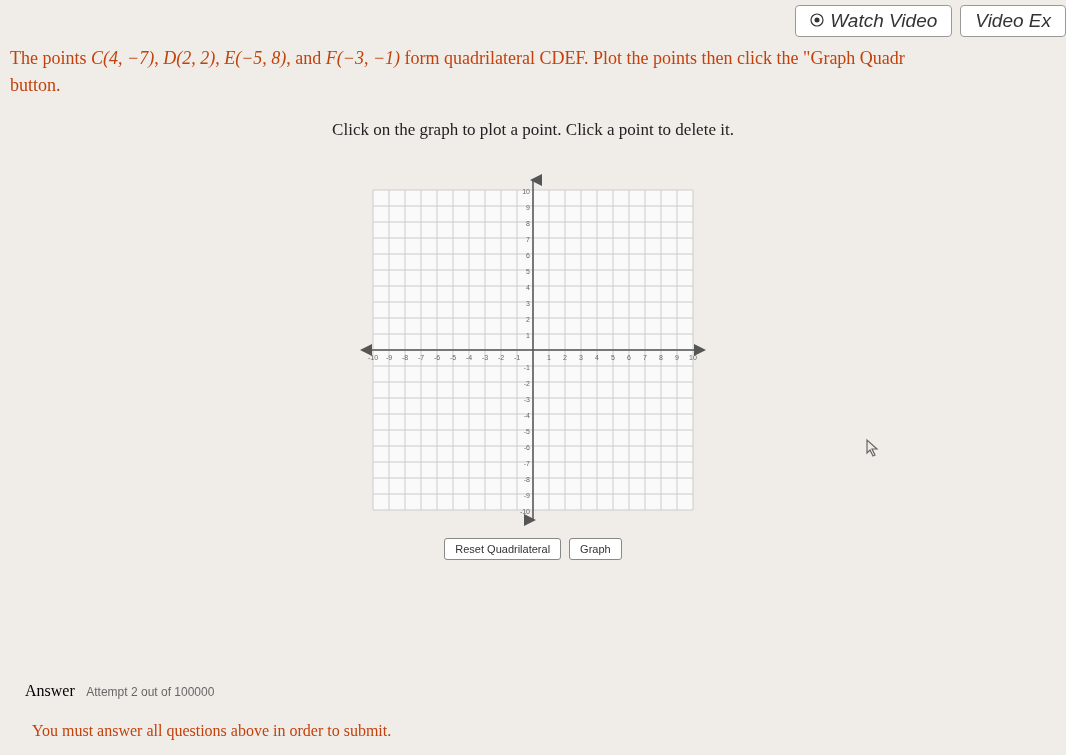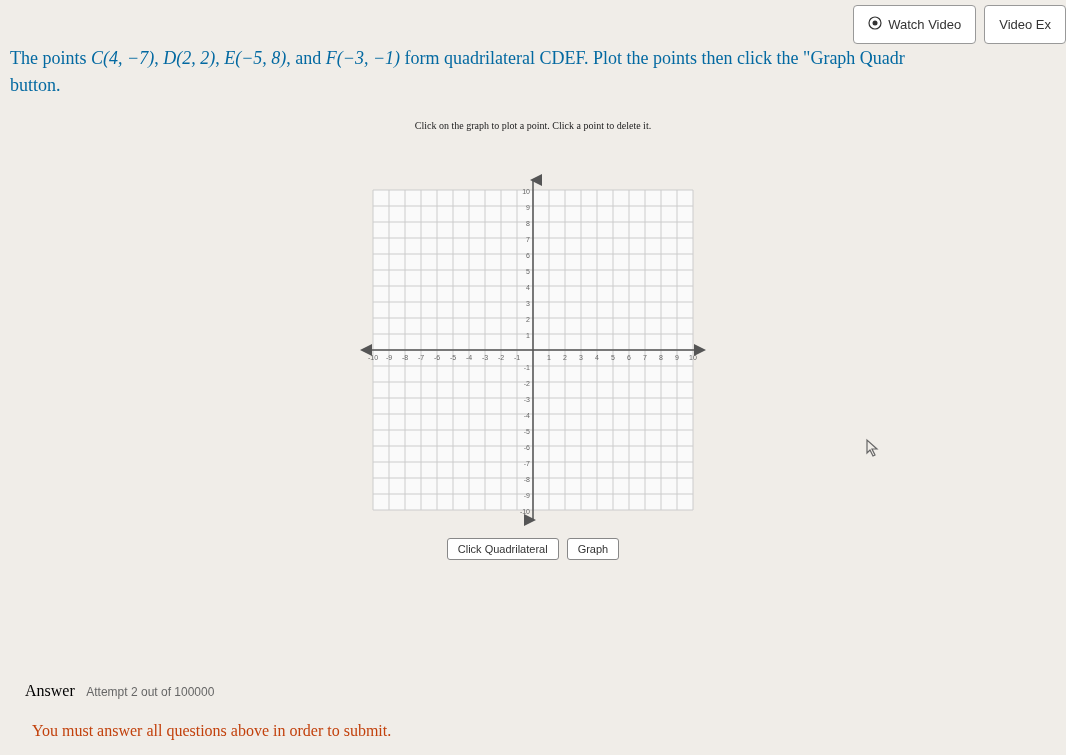--- a/index.html
+++ b/index.html
@@ -19,48 +19,49 @@
       position: absolute;
       top: 5px;
       right: 0;
       display: flex;
       gap: 8px;
     }
     .btn-outline {
       background: #fff;
       border: 1px solid #999;
       border-radius: 4px;
-      padding: 10px 14px;
+      padding: 4px 14px;
       font-family: Arial, sans-serif;
-      font-size: 13px;
+      font-size: 19px;
       color: #333;
       cursor: pointer;
       display: flex;
       align-items: center;
       gap: 6px;
+      font-style: italic;
     }
     .question-text {
       position: absolute;
       top: 45px;
       left: 10px;
       right: 0;
       font-size: 18px;
       line-height: 1.5;
-      color: #0369a1;
+      color: #c2410c;
     }
     .math-var {
       font-style: italic;
     }
     .instruction {
       position: absolute;
       top: 120px;
       left: 0;
       right: 0;
       text-align: center;
-      font-size: 10px;
+      font-size: 17px;
       color: #222;
     }
     .graph-container {
       position: absolute;
       top: 170px;
       left: 50%;
       transform: translateX(-50%);
     }
     .graph-svg {
       display: block;
@@ -237,21 +238,21 @@
         <text x="177" y="248">-4</text>
         <text x="177" y="264">-5</text>
         <text x="177" y="280">-6</text>
         <text x="177" y="296">-7</text>
         <text x="177" y="312">-8</text>
         <text x="177" y="328">-9</text>
         <text x="177" y="344">-10</text>
     </g>
   </svg>
   <div class="graph-buttons">
-    <button class="btn-small">Click Quadrilateral</button>
+    <button class="btn-small">Reset Quadrilateral</button>
     <button class="btn-small">Graph</button>
   </div>
 </div>
 
 <div class="cursor-icon">
   <svg width="16" height="20" viewBox="0 0 16 20">
       <path d="M2,2 L2,15 L5,12 L8,18 L10,17 L7,11 L12,11 Z" fill="none" stroke="#666" stroke-width="1.2"></path>
     </svg>
 </div>
 

